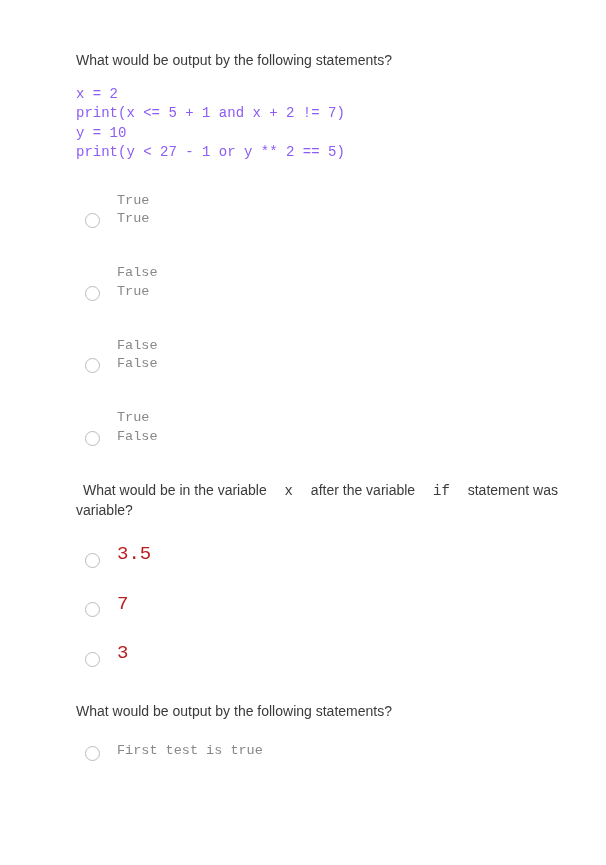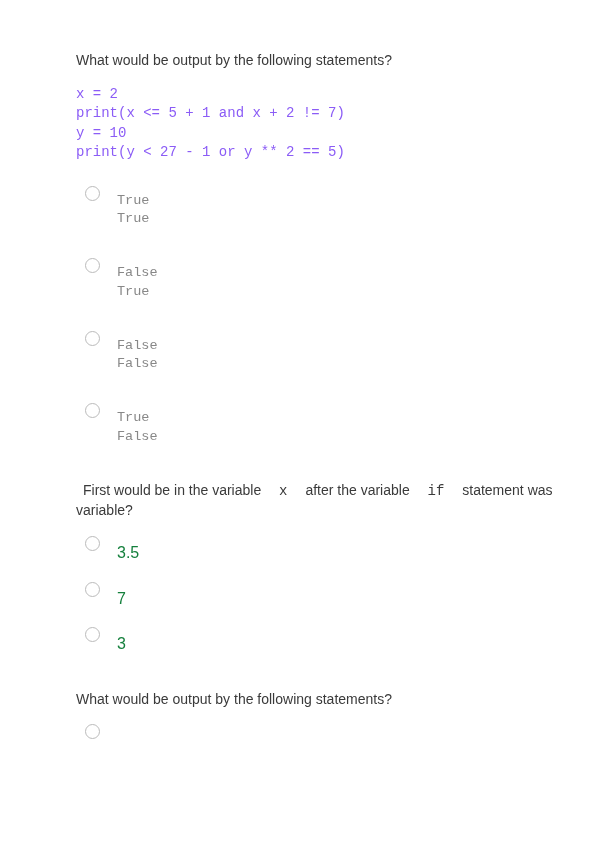--- a/index.html
+++ b/index.html
@@ -33,21 +33,21 @@
       color: #8b5cf6;
       white-space: pre;
       line-height: 1.4;
       margin-bottom: 22px;
     }
     .options {
       margin-left: 2px;
     }
     .option {
       display: flex;
-      align-items: flex-start;
+      align-items: flex-end;
       margin-bottom: 22px;
     }
     .option.tight {
       margin-bottom: 10px;
     }
     .radio {
       flex-shrink: 0;
       width: 15px;
       height: 15px;
       border: 1.5px solid #bbb;
@@ -57,23 +57,23 @@
       background: #fff;
     }
     .option-label {
       font-family: 'Courier New', monospace;
       font-size: 13.5px;
       color: #888;
       white-space: pre;
       line-height: 1.35;
     }
     .option-label.sans {
-      font-family: Liberation Sans, sans-serif;
-      color: #15803d;
-      font-size: 16px;
+      font-family: Liberation Mono, monospace;
+      color: #b91c1c;
+      font-size: 19px;
     }
   </style>
 </head>
 <body>
 
 <div class="question-block">
   <div class="question-text">What would be output by the following statements?</div>
   <div class="code-block">x = 2
 print(x &lt;= 5 + 1 and x + 2 != 7)
 y = 10
@@ -97,21 +97,21 @@
     <div class="option">
       <div class="radio"></div>
       <div class="option-label">True
 False</div>
     </div>
   </div>
 </div>
 
 <div class="question-block">
   <div class="question-text">
-    <span>First would be in the variable </span><span class="code-inline">x</span><span> after the variable </span><span class="code-inline">if</span><span> statement was variable?</span>
+    <span>What would be in the variable </span><span class="code-inline">x</span><span> after the variable </span><span class="code-inline">if</span><span> statement was variable?</span>
   </div>
   <div class="options">
     <div class="option tight">
       <div class="radio"></div>
       <div class="option-label sans">3.5</div>
     </div>
     <div class="option tight">
       <div class="radio"></div>
       <div class="option-label sans">7</div>
     </div>
@@ -120,16 +120,17 @@
       <div class="option-label sans">3</div>
     </div>
   </div>
 </div>
 
 <div class="question-block">
   <div class="question-text">What would be output by the following statements?</div>
   <div class="options">
     <div class="option">
       <div class="radio"></div>
+      <div class="option-label">First test is true</div>
     </div>
 
   </div>
 </div>
 
 </body></html>

